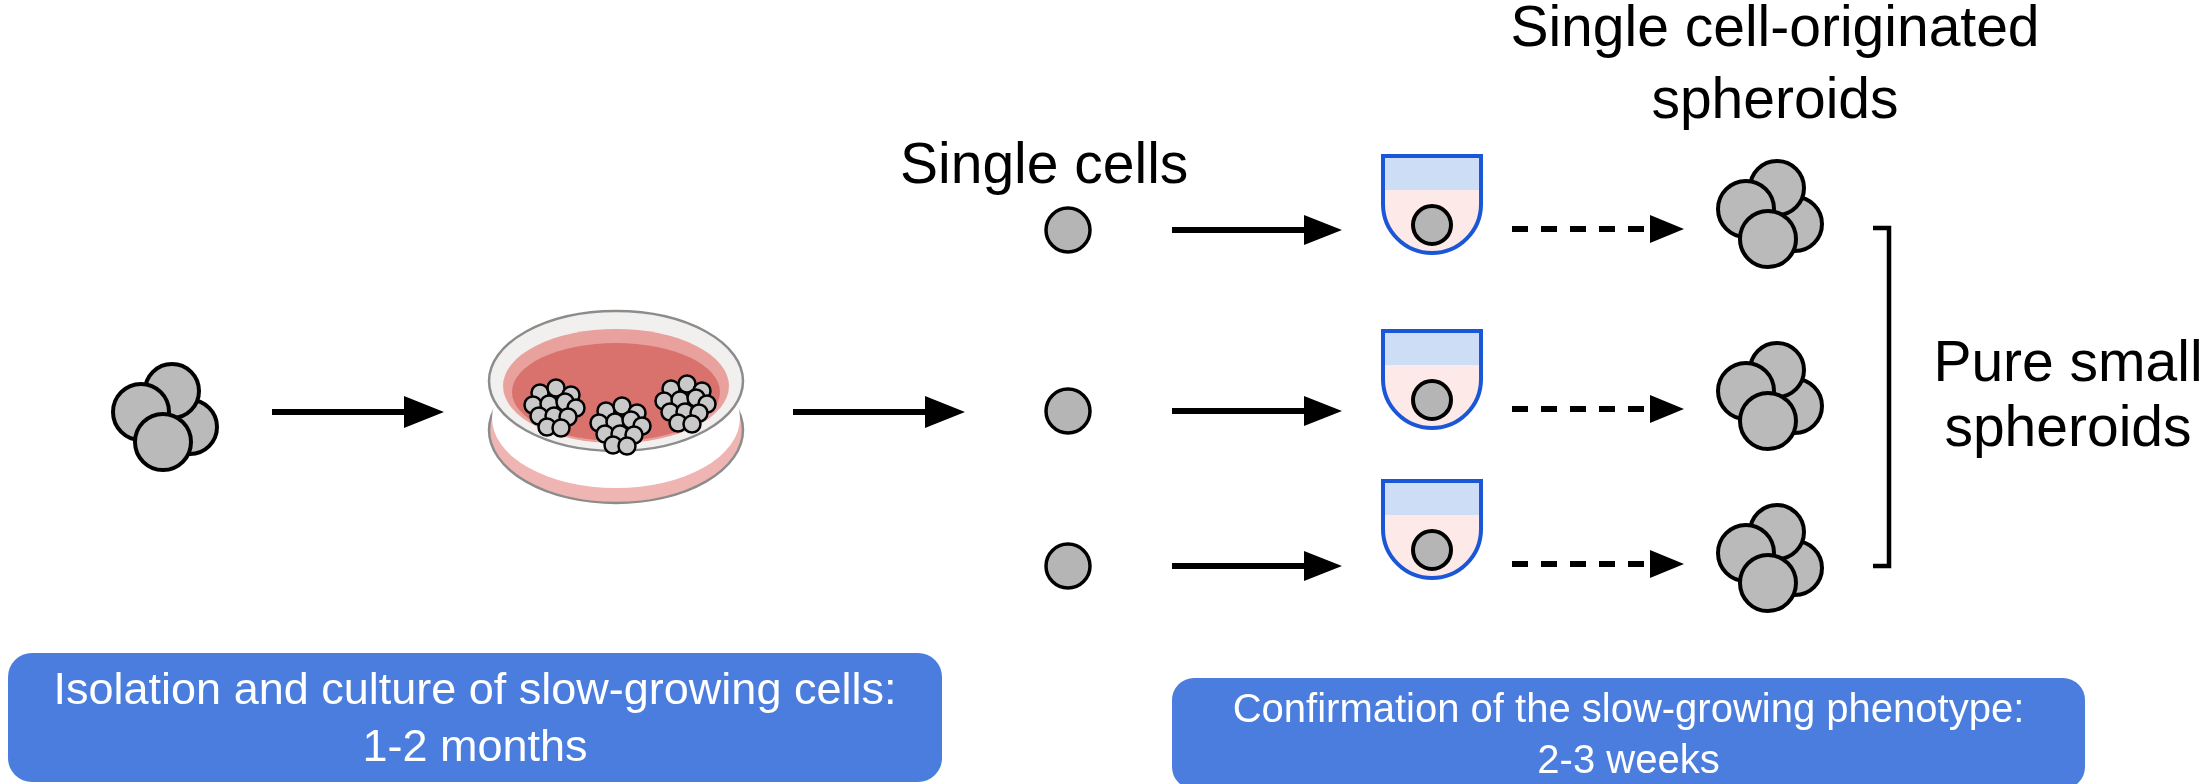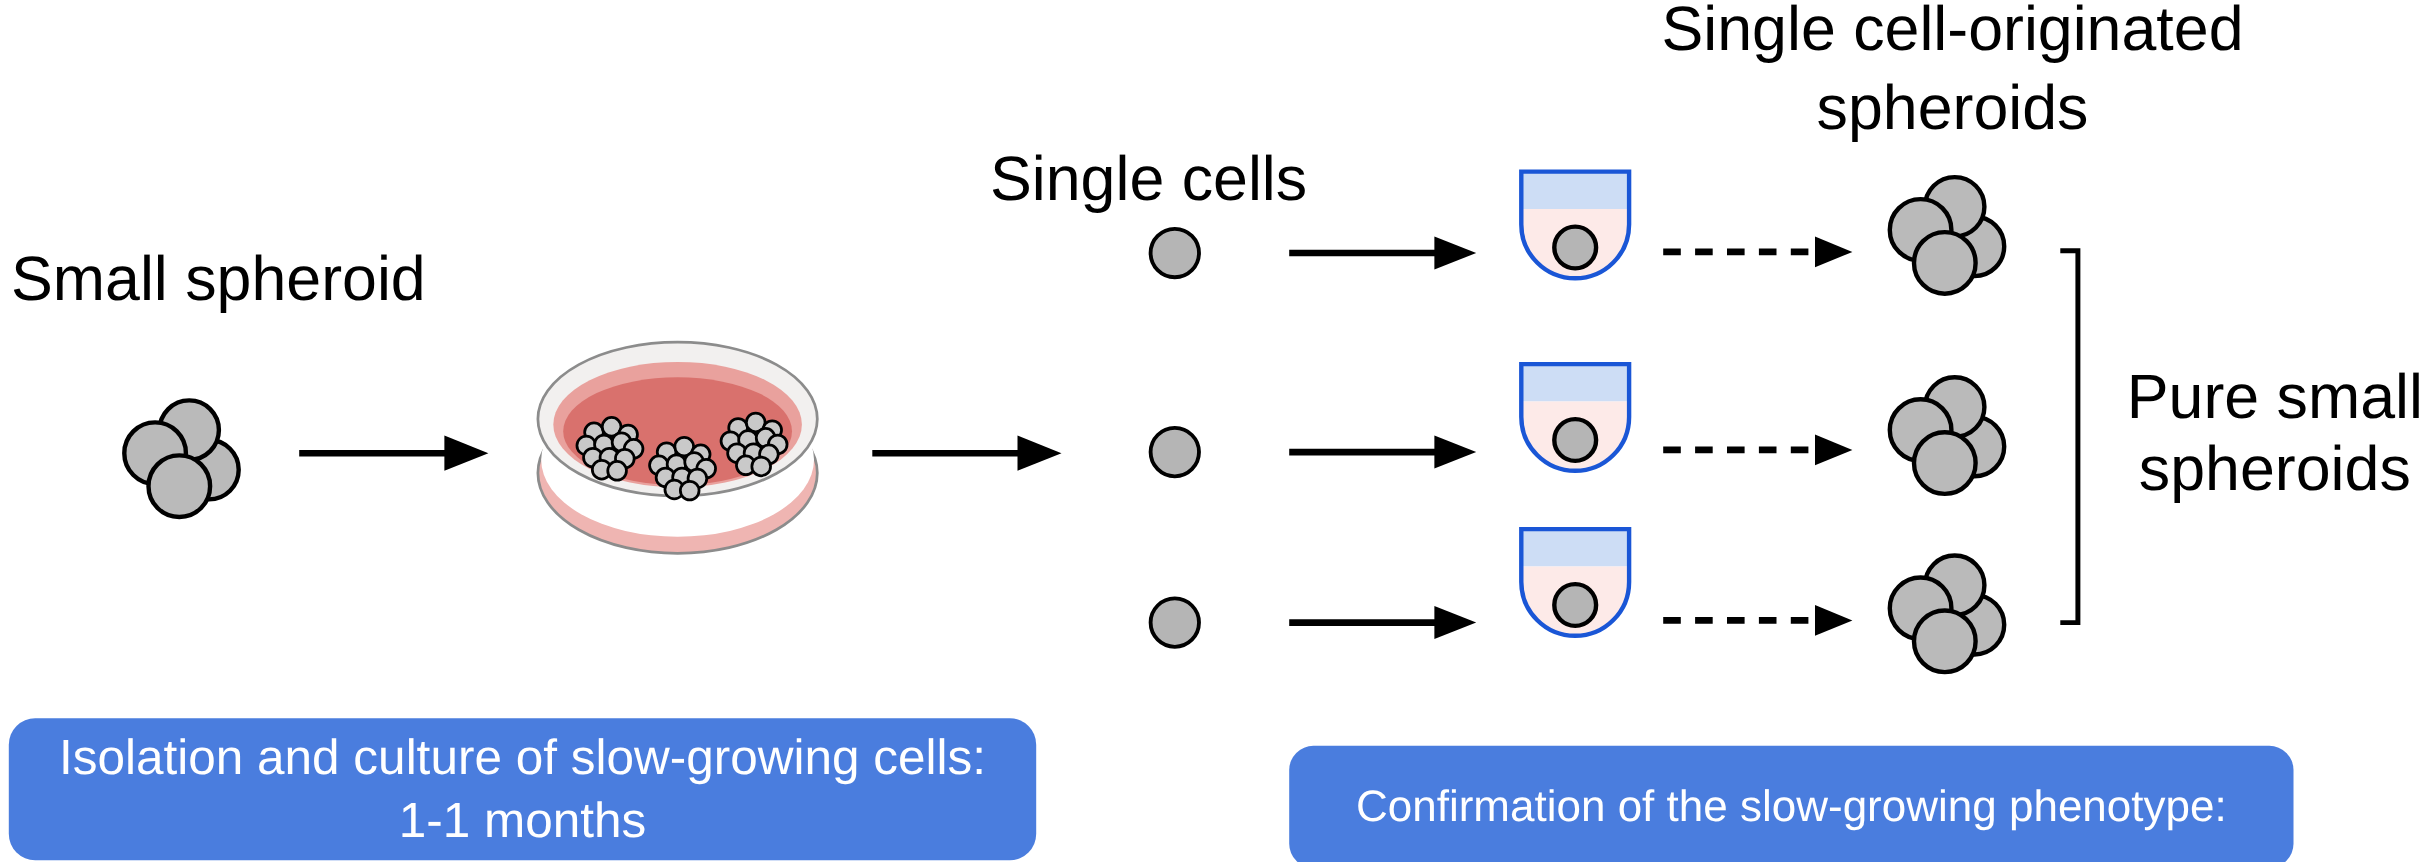--- a/index.html
+++ b/index.html
@@ -134,33 +134,33 @@
       <circle cx="1068" cy="566" r="22" fill="#b5b5b5" stroke="#000" stroke-width="3.5"></circle>
       <use href="#arrowRow" x="1172" y="566"></use>
       <use href="#well" x="1380" y="478"></use>
       <use href="#arrowDash" x="1512" y="564"></use>
       <use href="#sph4" x="1770" y="557"></use>
     </g>
 
     <path d="M1873,228 H1889 V566 H1873" fill="none" stroke="#000" stroke-width="4.5"></path>
   </svg>
 
-  <div class="lbl" id="label-small-spheroid">Small spheroid</div>
 
 
   <div class="lbl" id="label-single-cells">Single cells</div>
 
   <div class="lbl center" id="label-single-cell-originated">Single cell-originated
 spheroids</div>
 
   <div class="lbl center" id="label-pure-small">Pure small
 spheroids</div>
 
   <div class="banner" id="banner-isolation">
     <div class="bline">Isolation and culture of slow-growing cells:</div>
-    <div class="bline">1-1 months</div>
+    <div class="bline">1-2 months</div>
   </div>
 
   <div class="banner" id="banner-confirmation">
     <div class="bline">Confirmation of the slow-growing phenotype:</div>
+    <div class="bline">2-3 weeks</div>
   </div>
 
 </div>
 
 </body></html>

